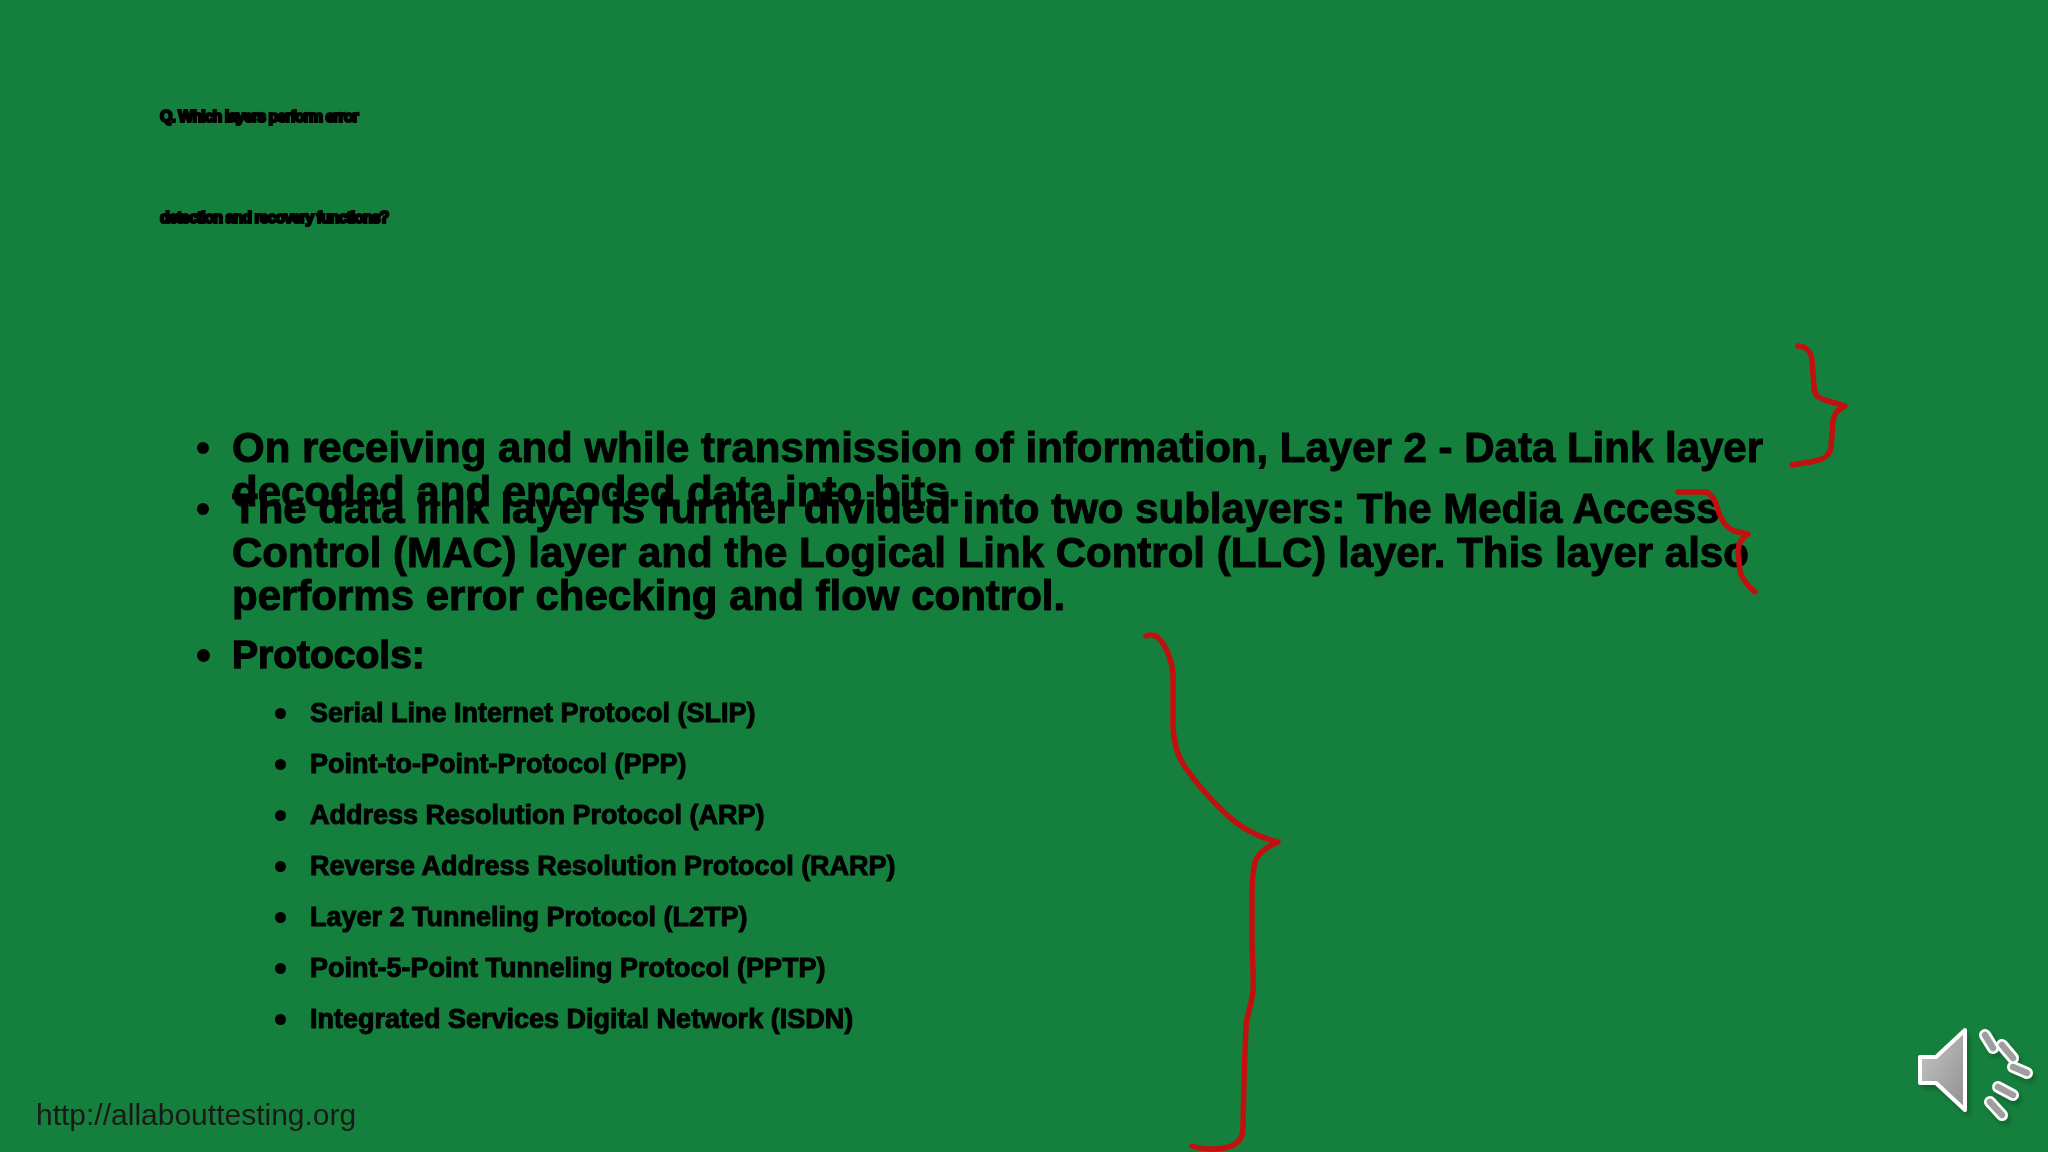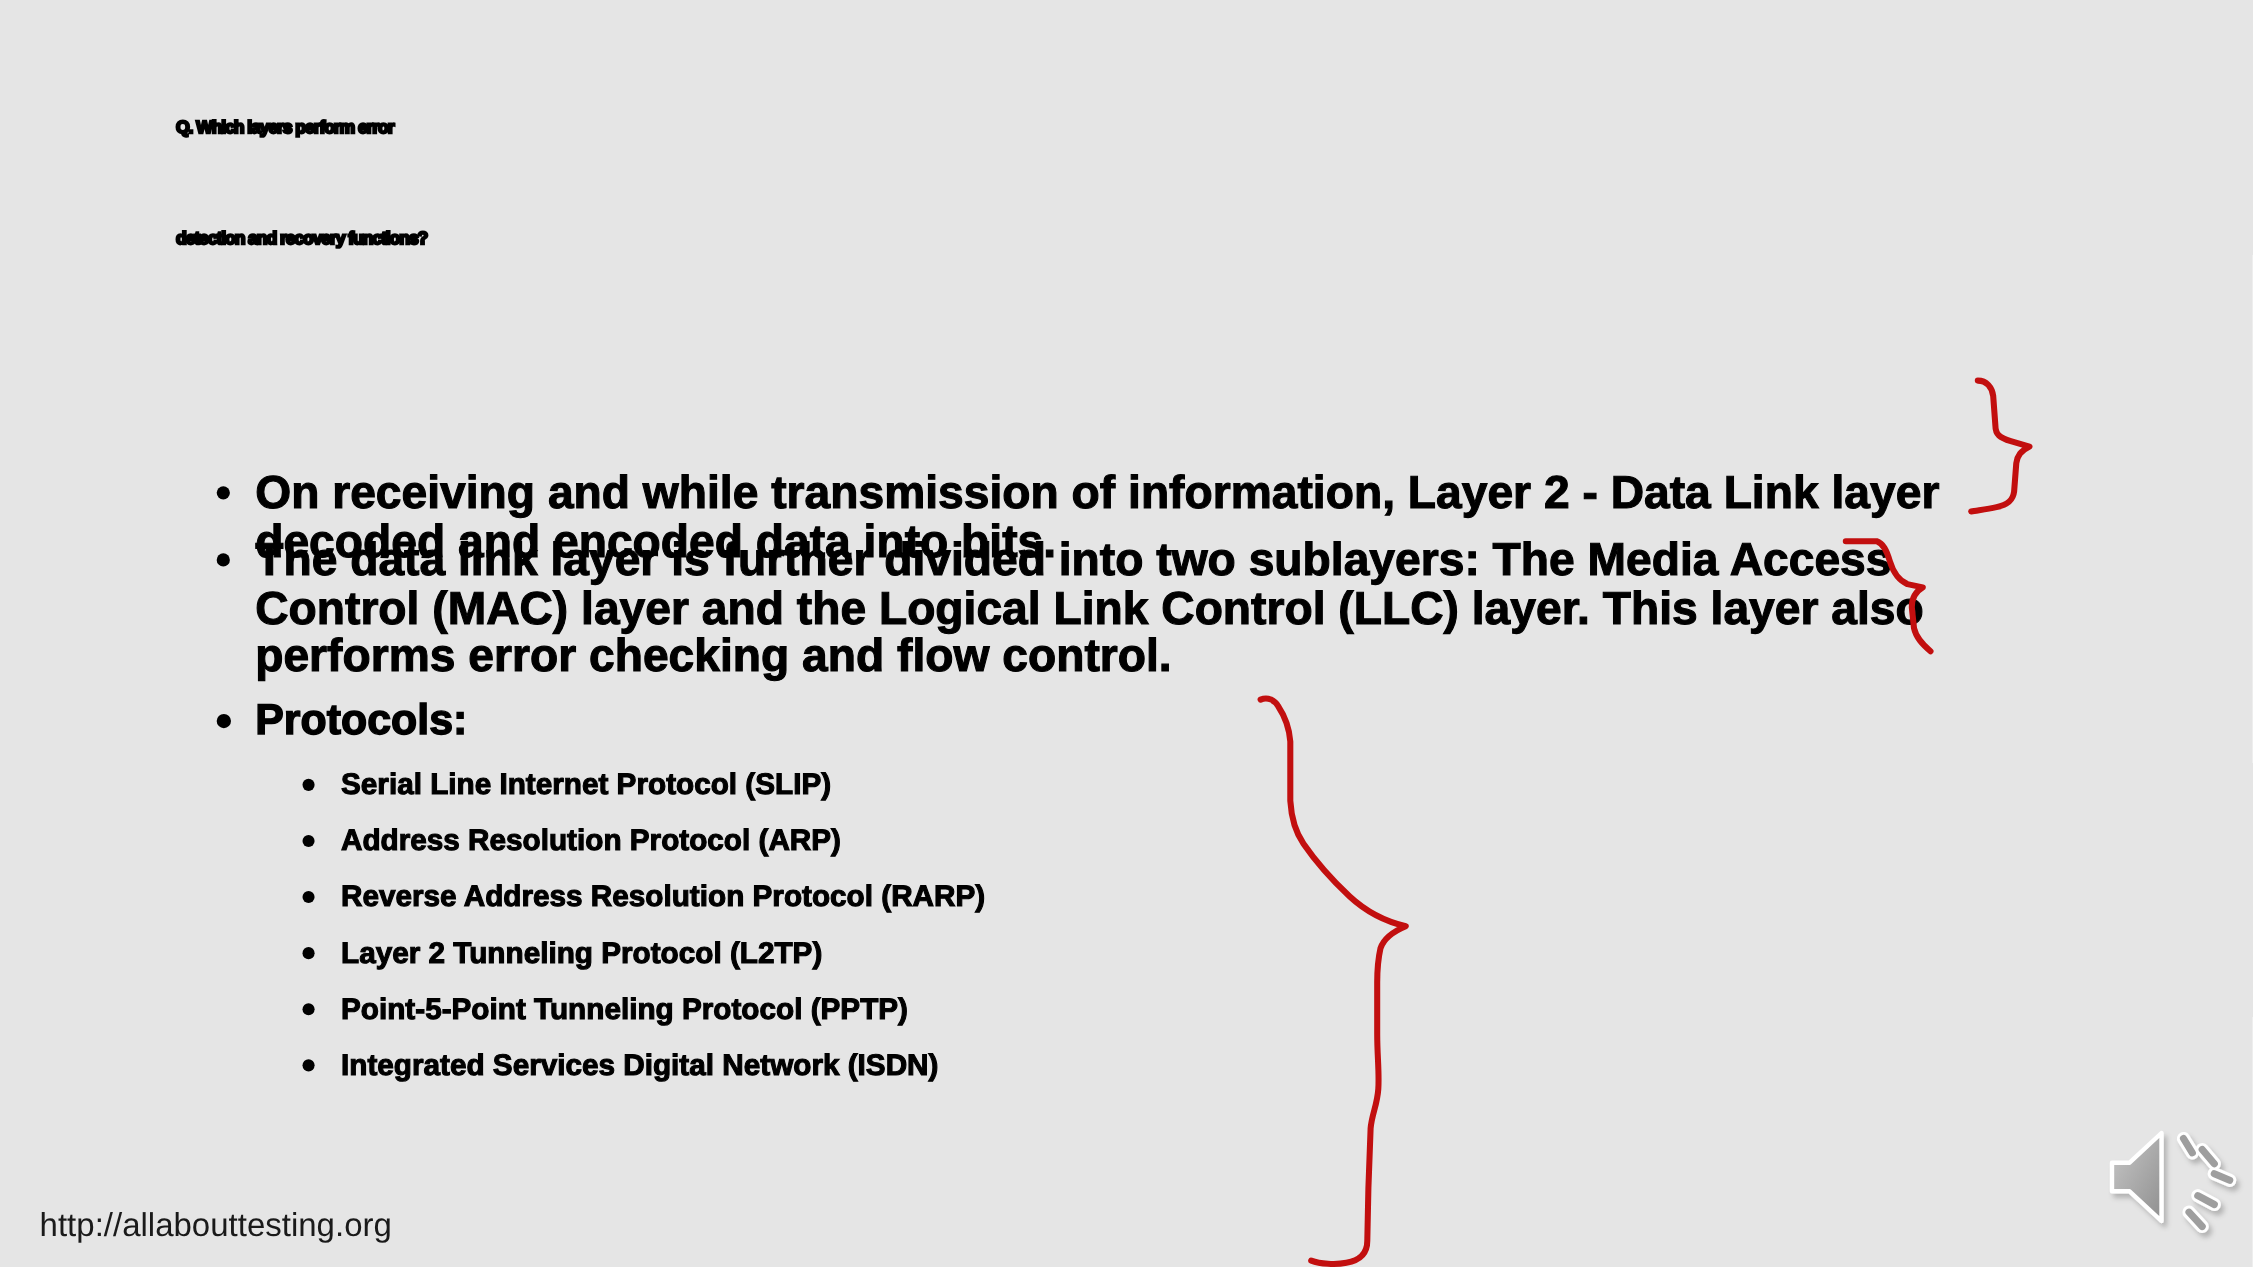--- a/index.html
+++ b/index.html
@@ -1,19 +1,19 @@
 <!DOCTYPE html>
 <html><head>
 <meta charset="utf-8">
 <style>
   html,body{margin:0;padding:0;background:#ffffff;}
   .slide{
     position:relative;
     width:2048px;height:1152px;
-    background:#e5e5e5;
+    background:#15803d;
     overflow:hidden;
     font-family:"Liberation Sans","DejaVu Sans",sans-serif;
     color:#000;
   }
   
   .title{
     position:absolute;left:160px;top:66px;
     font-size:93px;line-height:101px;font-weight:900;
     letter-spacing:-1px;
     -webkit-text-stroke:2.2px #000;
@@ -72,20 +72,21 @@
     <div class="tline">Q. Which layers perform error</div>
     <div class="tline">detection and recovery functions?</div>
   </h1>
 
   <div class="li li-1 bullet-a">On receiving and while transmission of information, Layer 2 - Data Link layer decoded and encoded data into bits.</div>
   <div class="li li-1 bullet-b">The data link layer is further divided into two sublayers: The Media Access Control (MAC) layer and the Logical Link Control (LLC) layer. This layer also performs error checking and flow control.</div>
   <div class="li li-1 bullet-proto">Protocols:</div>
 
   <ul class="sublist">
     <li>Serial Line Internet Protocol (SLIP)</li>
+    <li>Point-to-Point-Protocol (PPP)</li>
     <li>Address Resolution Protocol (ARP)</li>
     <li>Reverse Address Resolution Protocol (RARP)</li>
     <li>Layer 2 Tunneling Protocol (L2TP)</li>
     <li>Point-5-Point Tunneling Protocol (PPTP)</li>
     <li>Integrated Services Digital Network (ISDN)</li>
   </ul>
 
   <div class="footer-url">http://allabouttesting.org</div>
 
   <svg class="pen-layer" viewBox="0 0 2048 1152" xmlns="http://www.w3.org/2000/svg">

